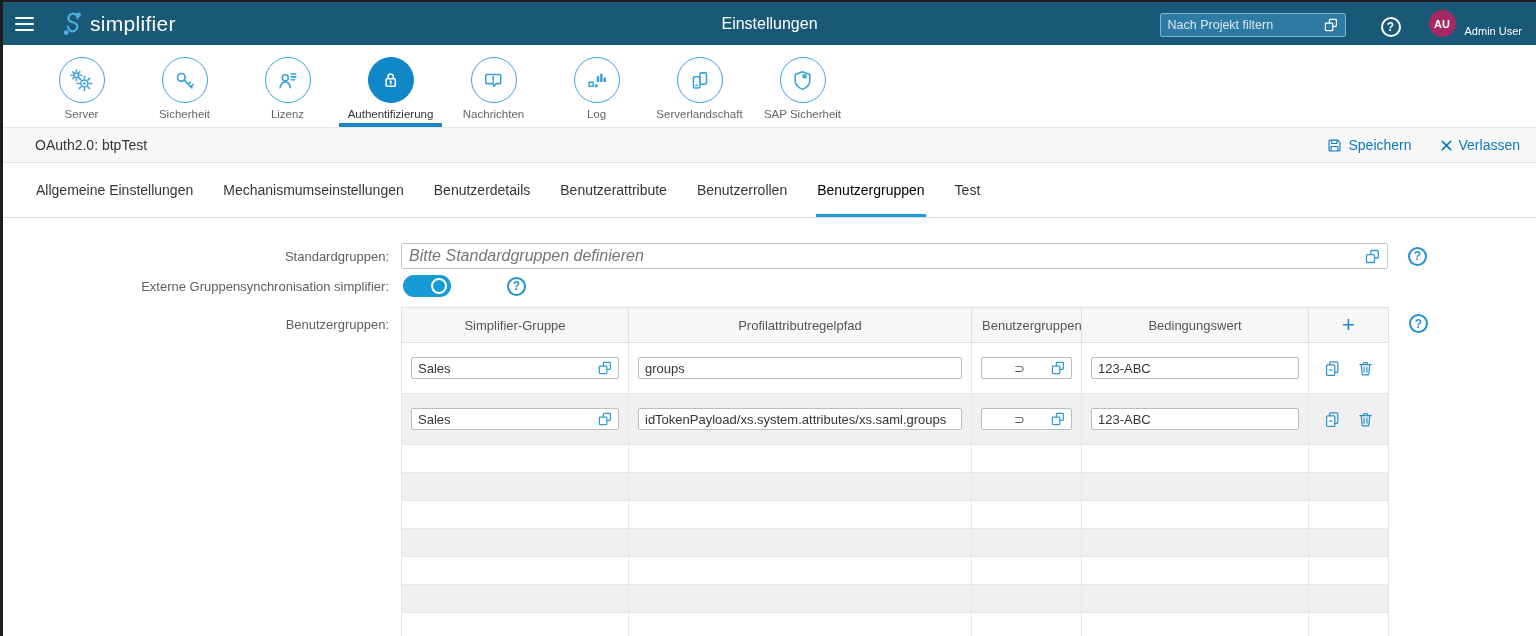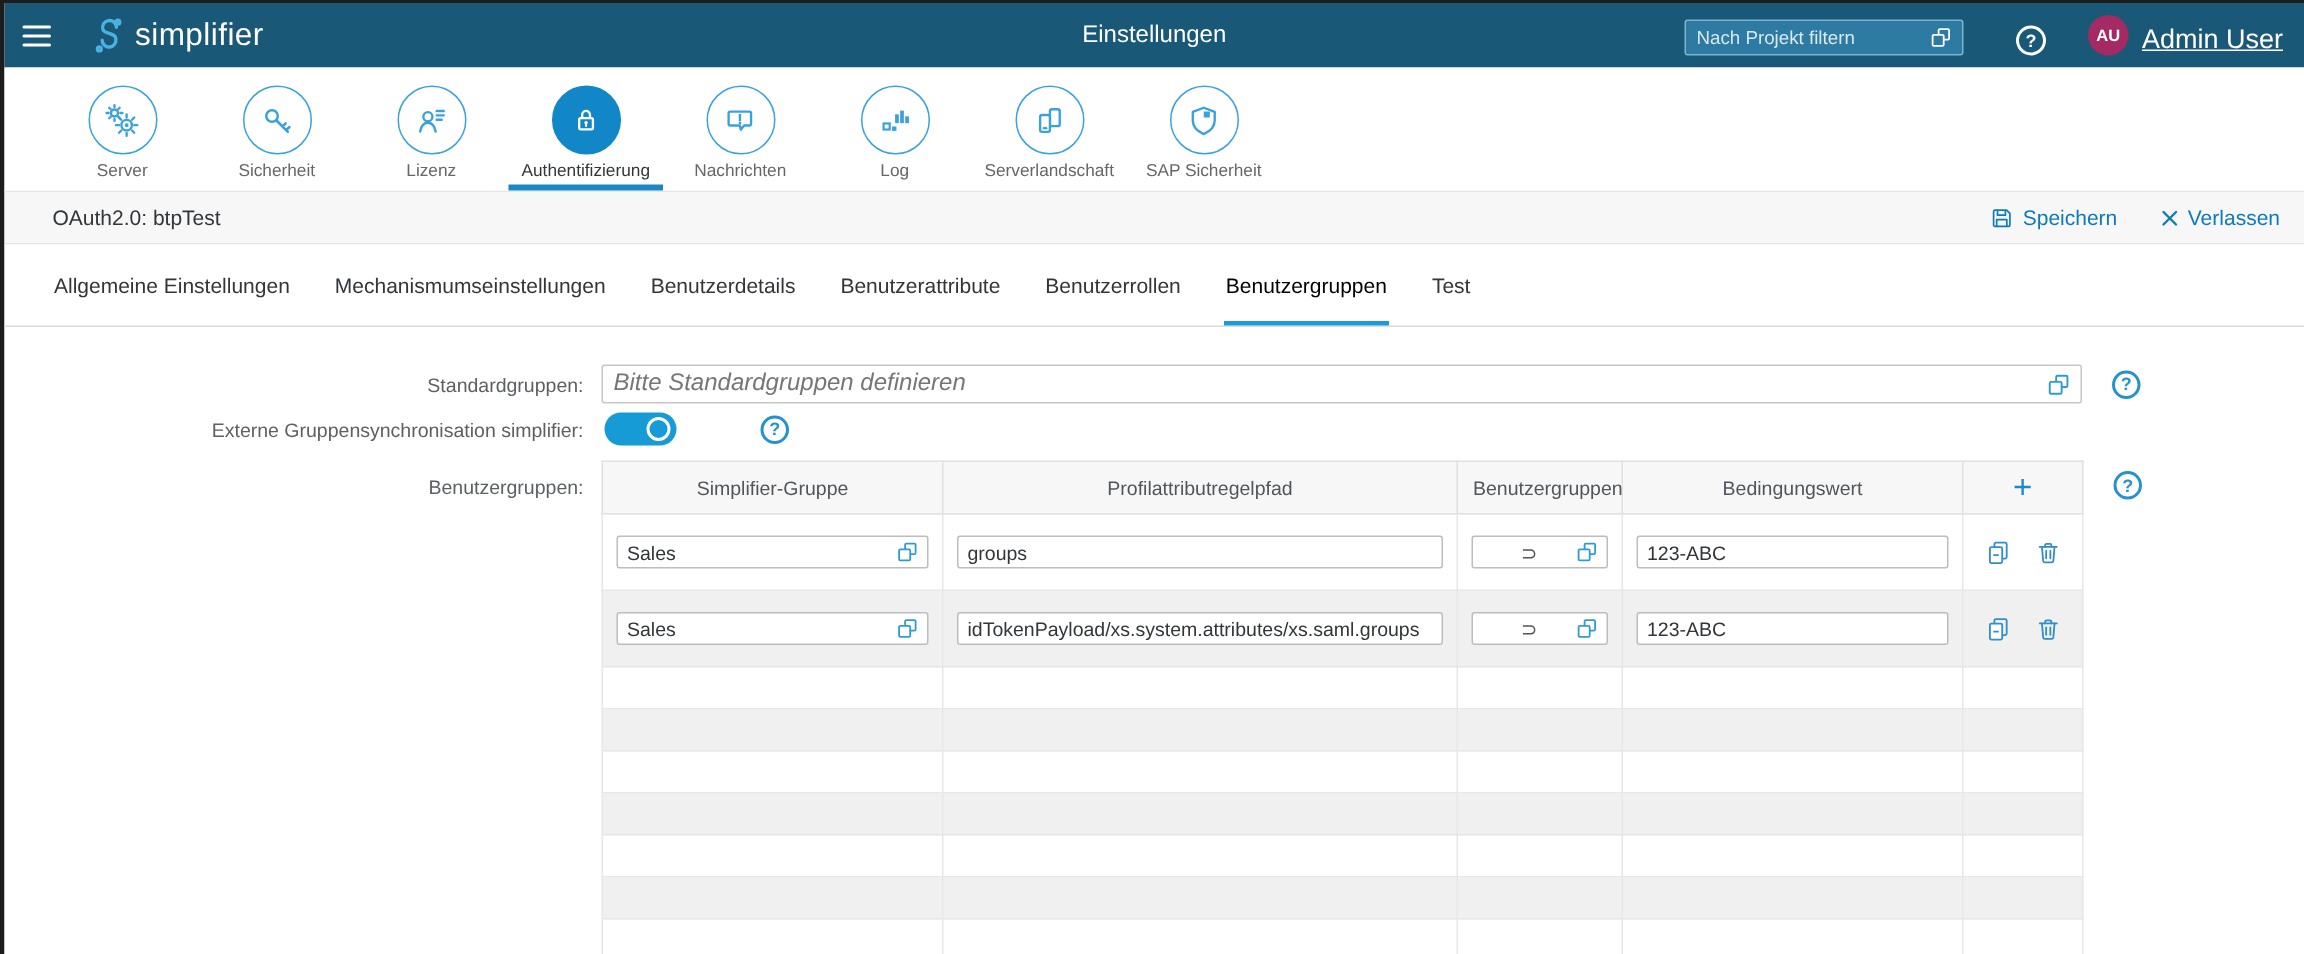--- a/index.html
+++ b/index.html
@@ -43,21 +43,21 @@
   .help-circle-white {
     width: 20px; height: 20px; border-radius: 50%; border: 2px solid #fff;
     color: #fff; font-size: 12px; font-weight: 700;
     display: flex; align-items: center; justify-content: center; cursor: pointer; margin-right: 28px;
   }
   .avatar {
     width: 27px; height: 27px; border-radius: 50%; background: #a52963;
     color: #fff; font-size: 11px; font-weight: 700;
     display: flex; align-items: center; justify-content: center; cursor: pointer; margin-right: 9px;
   }
-  .user-name { font-size: 18px; color: #fff; margin-right: 4px; text-decoration: underline; }
+  .user-name { font-size: 11px; color: #fff; margin-right: 4px; }
 
   
   .icon-strip { height: 82px; background: #fff; display: flex; padding-left: 27px; position: relative; }
   .tool-item {
     width: 103px; display: flex; flex-direction: column; align-items: center;
     padding-top: 12px; position: relative; cursor: pointer;
   }
   .tool-circle {
     width: 46px; height: 46px; border-radius: 50%; border: 1px solid #3aa2da;
     display: flex; align-items: center; justify-content: center; background: #fff;

